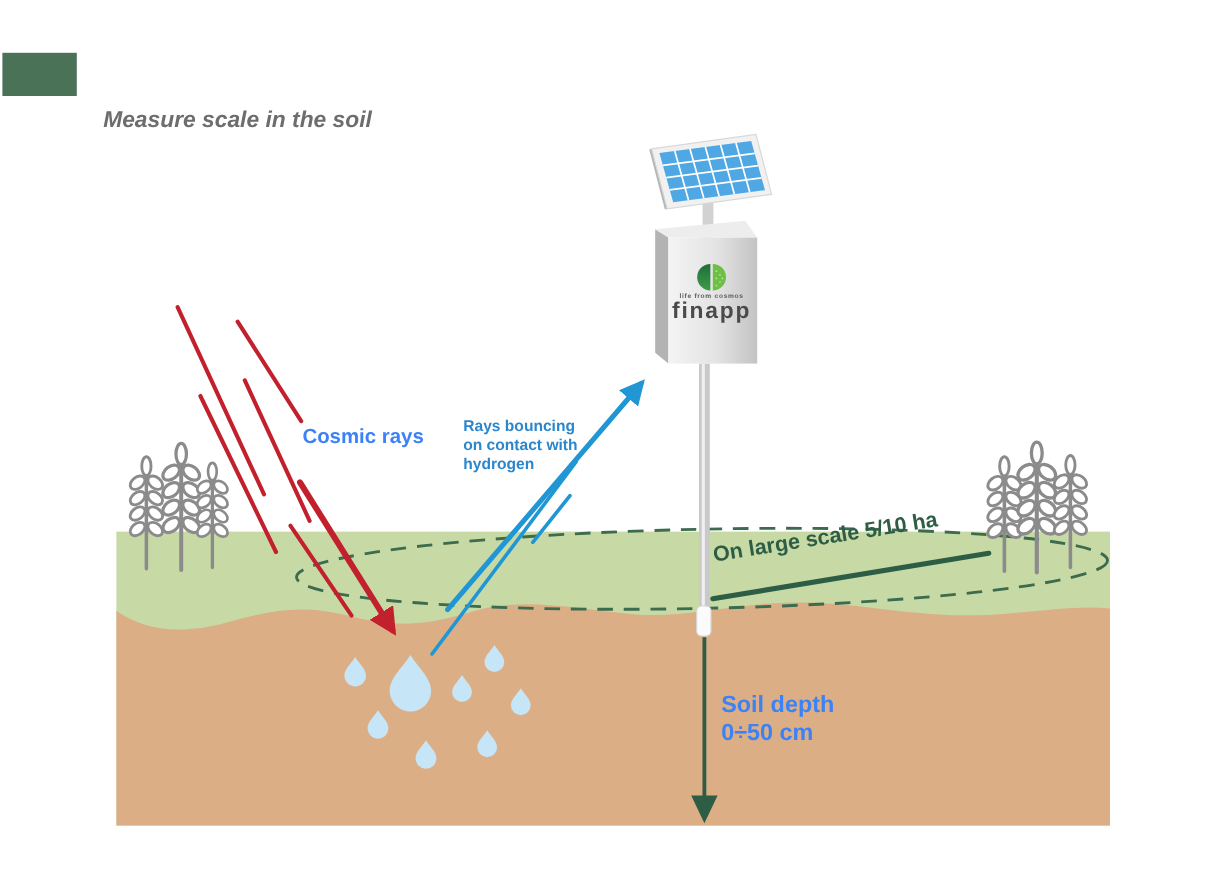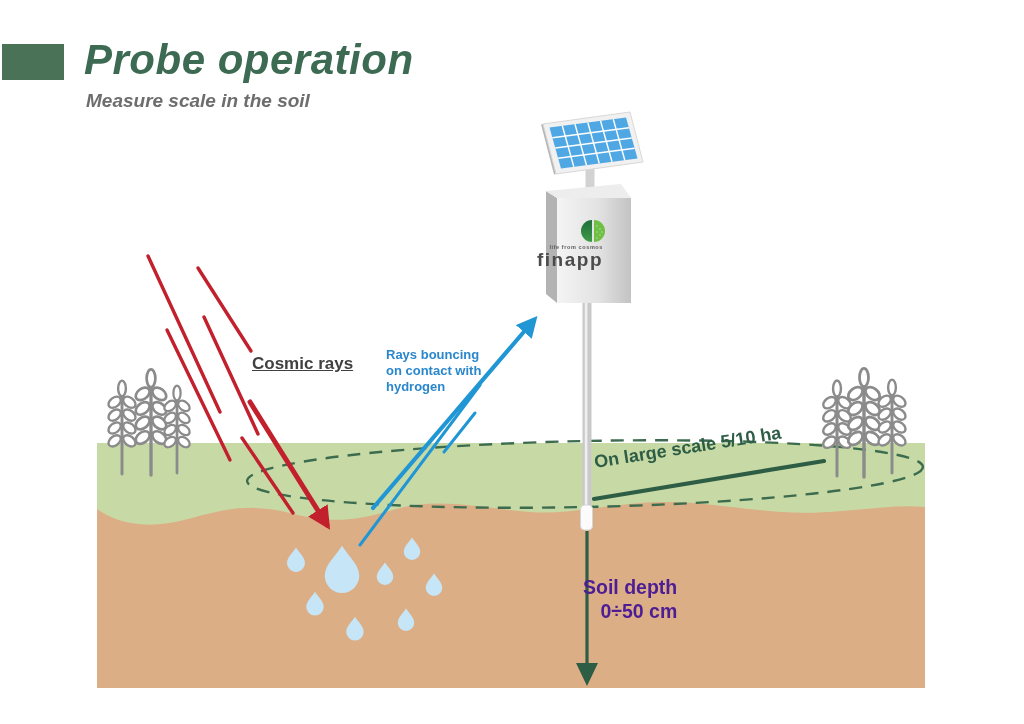--- a/index.html
+++ b/index.html
@@ -11,29 +11,29 @@
   .lbl{position:absolute;font-weight:bold;white-space:pre-line;}
   .title-block{position:absolute;left:2px;top:44px;width:62px;height:36px;background:#4a7257;}
   .title{
     position:absolute;left:84px;top:36px;font-size:42px;font-style:italic;
     font-weight:bold;color:#3d6a52;letter-spacing:0.5px;
   }
   .subtitle{
     position:absolute;left:86px;top:90px;font-size:19px;font-style:italic;
     font-weight:bold;color:#6d6d6d;
   }
-  .cosmic{left:252px;top:354px;font-size:17px;color:#404040;text-decoration:underline;}
+  .cosmic{left:252px;top:354px;font-size:17px;color:#3b82f6;}
   .bouncing{left:386px;top:347px;font-size:13px;line-height:1.22;color:#2b87cc;}
   .largescale{
     left:596px;top:452px;width:250px;font-size:18px;color:#2e5d45;
     transform:rotate(-9deg);transform-origin:left bottom;
   }
-  .soildepth{left:583px;top:575px;font-size:19.5px;line-height:1.25;color:#4c1d95;text-align:right;}
+  .soildepth{left:601px;top:575px;font-size:19.5px;line-height:1.25;color:#3b82f6;}
   .logo{
-    position:absolute;left:519px;top:213px;width:84px;text-align:right;z-index:3;
+    position:absolute;left:551px;top:213px;width:84px;text-align:center;z-index:3;
   }
   .logo .tagline{font-size:5.5px;font-weight:bold;color:#5a5a5a;letter-spacing:0.6px;margin-top:1px;}
   .logo .brand{font-size:19px;font-weight:bold;color:#4b4b4b;letter-spacing:1.5px;margin-top:-1px;}
   .stem{stroke:#8b8b8b;stroke-width:3.2;stroke-linecap:round;}
   .grain{fill:#ffffff;stroke:#8b8b8b;stroke-width:2.6;}
   .redray{stroke:#c2202c;stroke-width:3.4;stroke-linecap:round;fill:none;}
   .redthick{stroke:#c2202c;stroke-width:5;stroke-linecap:round;fill:none;}
   .blueray{stroke:#2196d4;stroke-width:3;stroke-linecap:round;fill:none;}
   .bluethick{stroke:#2196d4;stroke-width:4.2;stroke-linecap:round;fill:none;}
   .panelgrid{stroke:#ffffff;stroke-width:1.4;}
@@ -169,21 +169,20 @@
       <line class="bluethick" x1="373" y1="508" x2="534" y2="320" marker-end="url(#mblue)"></line>
     </g>
 
     <g>
       <line x1="587" y1="531" x2="587" y2="665" stroke="#2e5d45" stroke-width="3.2"></line>
       <polygon points="576,663 598,663 587,686" fill="#2e5d45"></polygon>
     </g>
   </svg>
 
   <div class="title-block"></div>
-  <div class="title">Probe operation</div>
   <div class="subtitle">Measure scale in the soil</div>
 
   <div class="lbl cosmic">Cosmic rays</div>
   <div class="lbl bouncing">Rays bouncing
 on contact with
 hydrogen</div>
   <div class="lbl largescale">On large scale 5/10 ha</div>
   <div class="lbl soildepth">Soil depth
 0÷50 cm</div>
 

